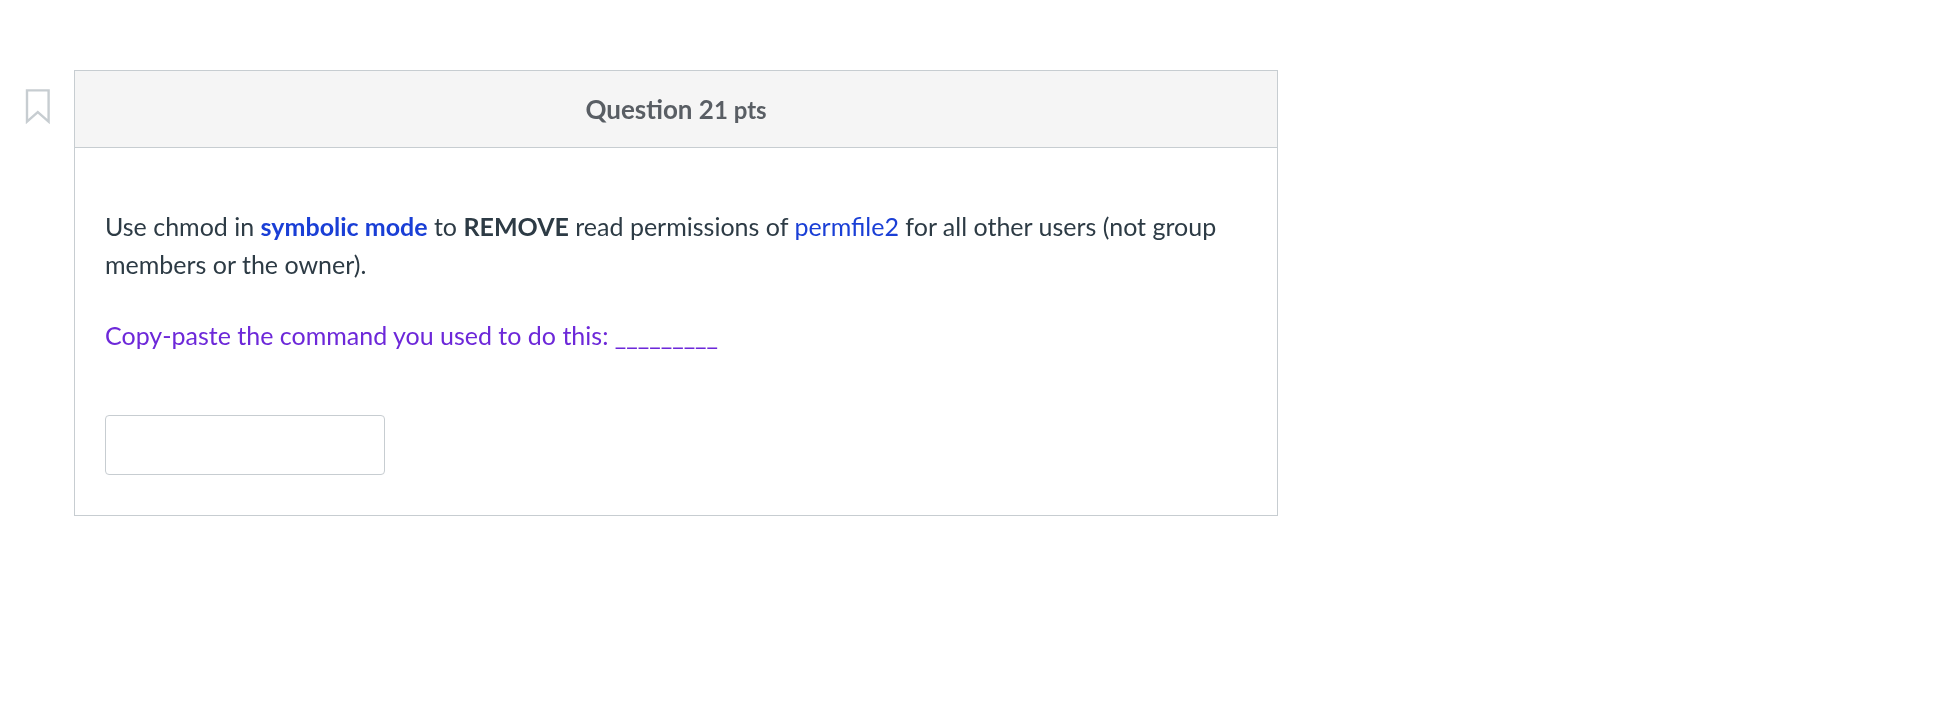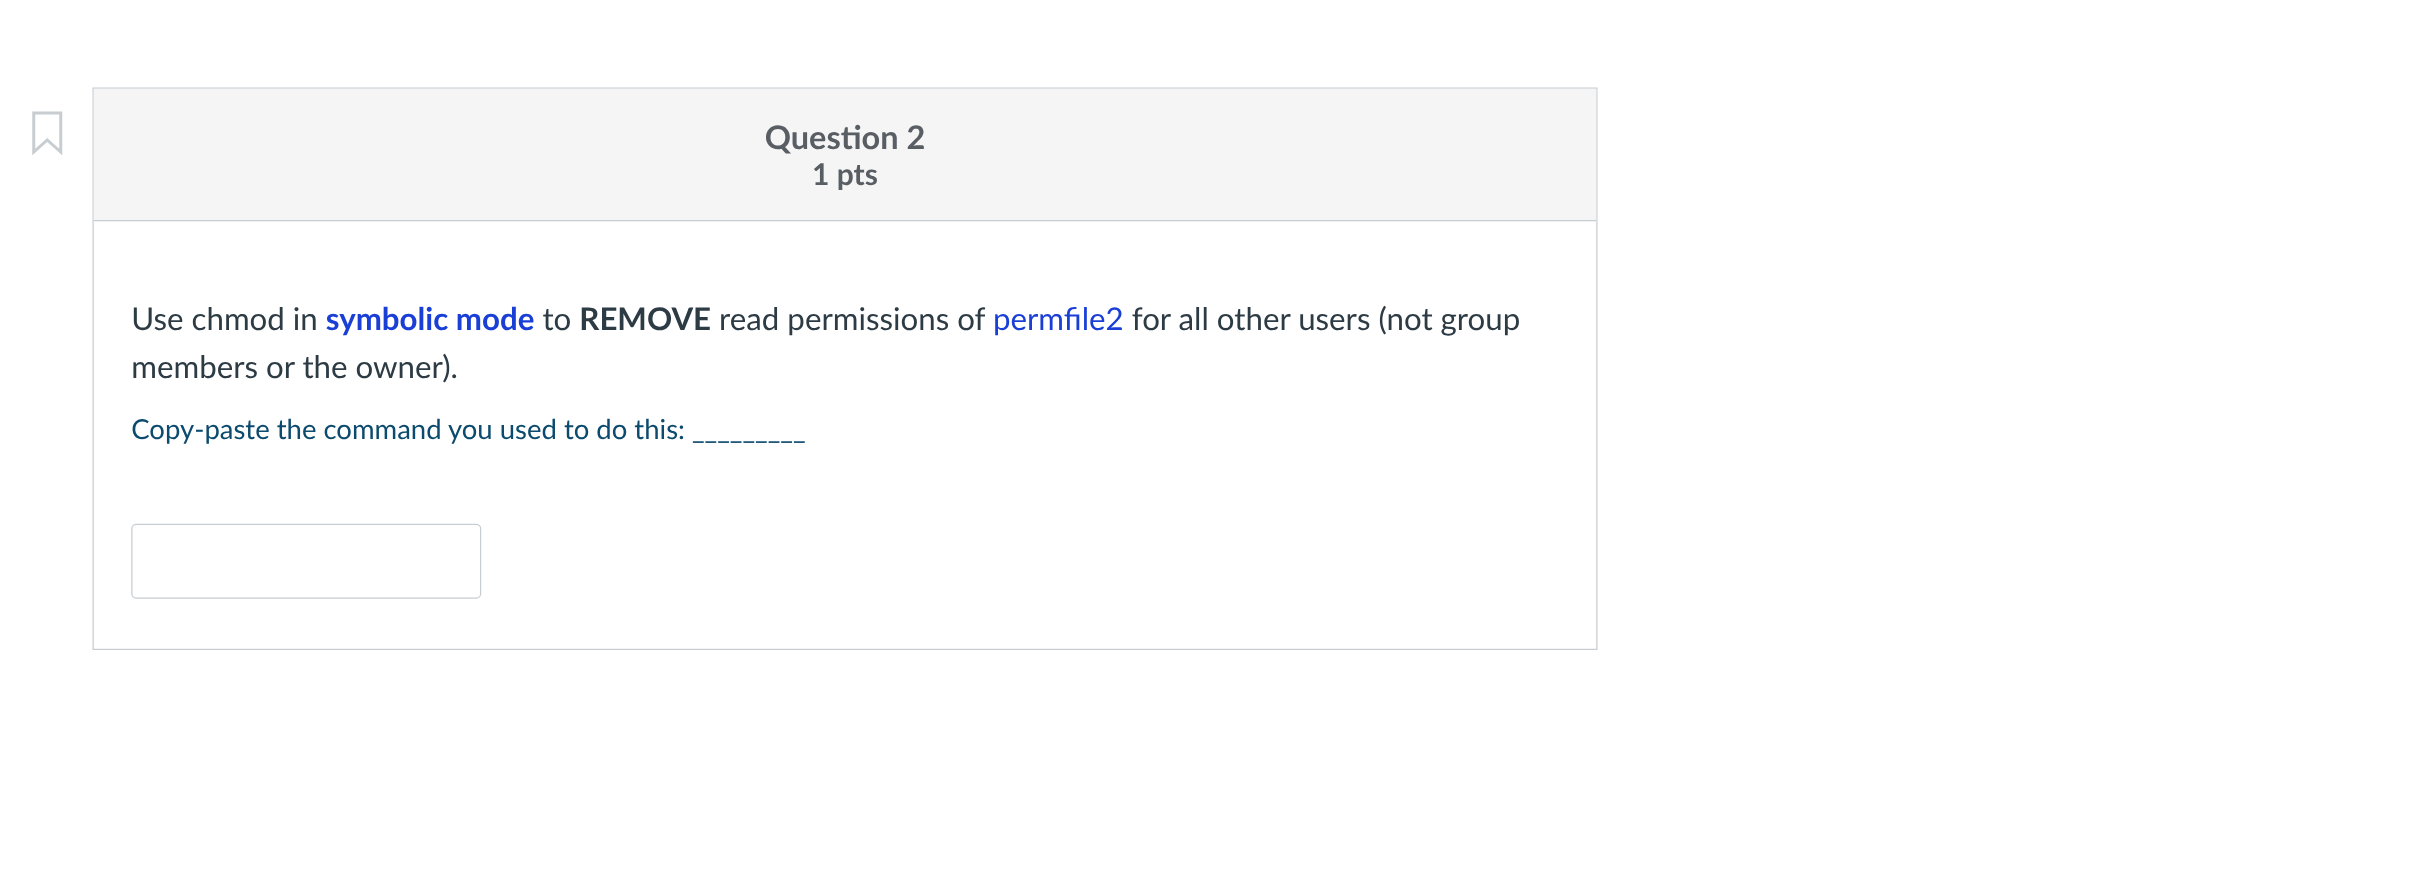--- a/index.html
+++ b/index.html
@@ -34,57 +34,56 @@
       border: 1px solid #c7cdd1;
       background: #ffffff;
     }
     .question-header {
       display: flex;
       justify-content: center;
       align-items: center;
       padding: 22px 30px;
       background: #f5f5f5;
       border-bottom: 1px solid #c7cdd1;
-      flex-direction: column;
     }
     .question-title {
       font-size: 26px;
       font-weight: 700;
       color: #595e64;
     }
     .question-points {
       font-size: 24px;
       font-weight: 700;
       color: #595e64;
     }
     .question-body {
       padding: 60px 30px 40px 30px;
     }
     .question-text {
       font-size: 25px;
       line-height: 1.5;
       color: #2d3b45;
-      margin-bottom: 14px;
+      margin-bottom: 34px;
     }
     .question-text .bold-blue {
       font-weight: 700;
       color: #1a3fd6;
     }
     .question-text .bold-dark {
       font-weight: 700;
       color: #2d3b45;
     }
     .question-text .plain-blue {
       color: #1a3fd6;
       font-weight: 400;
     }
     .question-prompt {
-      font-size: 22px;
+      font-size: 25px;
       line-height: 1.5;
-      color: #0c4a6e;
+      color: #6d28d9;
       margin-bottom: 60px;
     }
     .answer-input {
       width: 280px;
       height: 60px;
       border: 1px solid #c7cdd1;
       border-radius: 4px;
       padding: 8px 12px;
       font-size: 20px;
       font-family: inherit;

